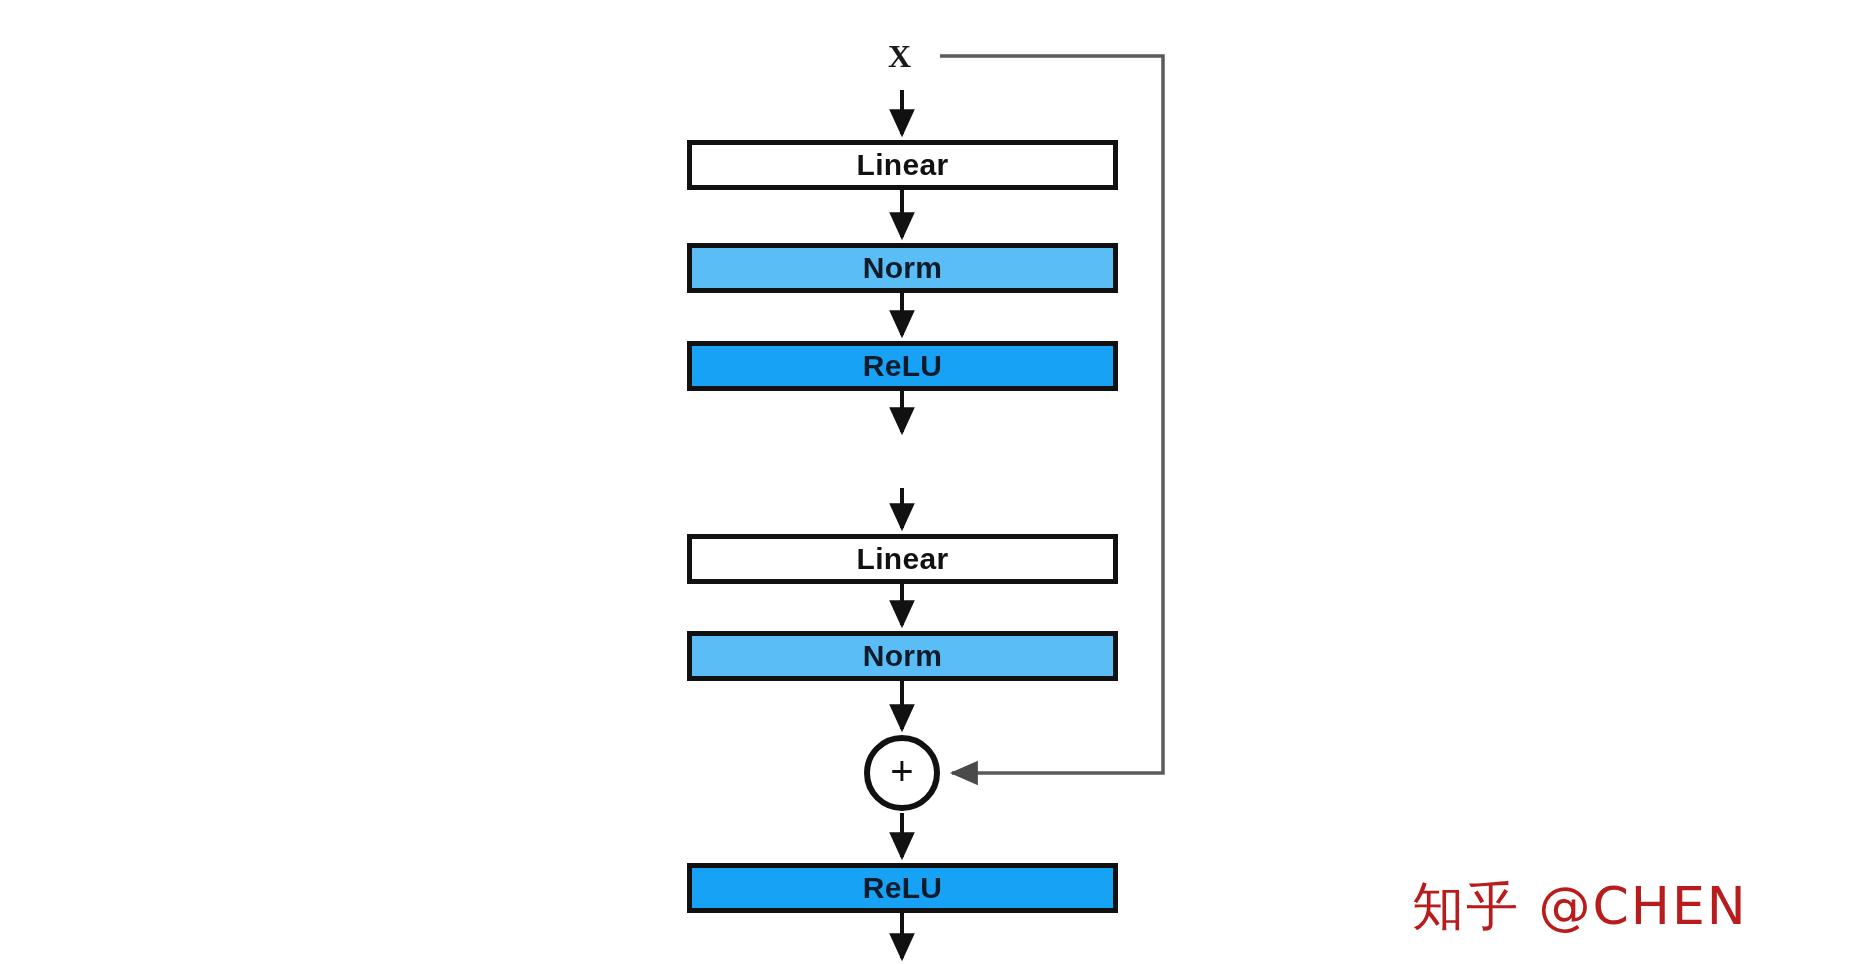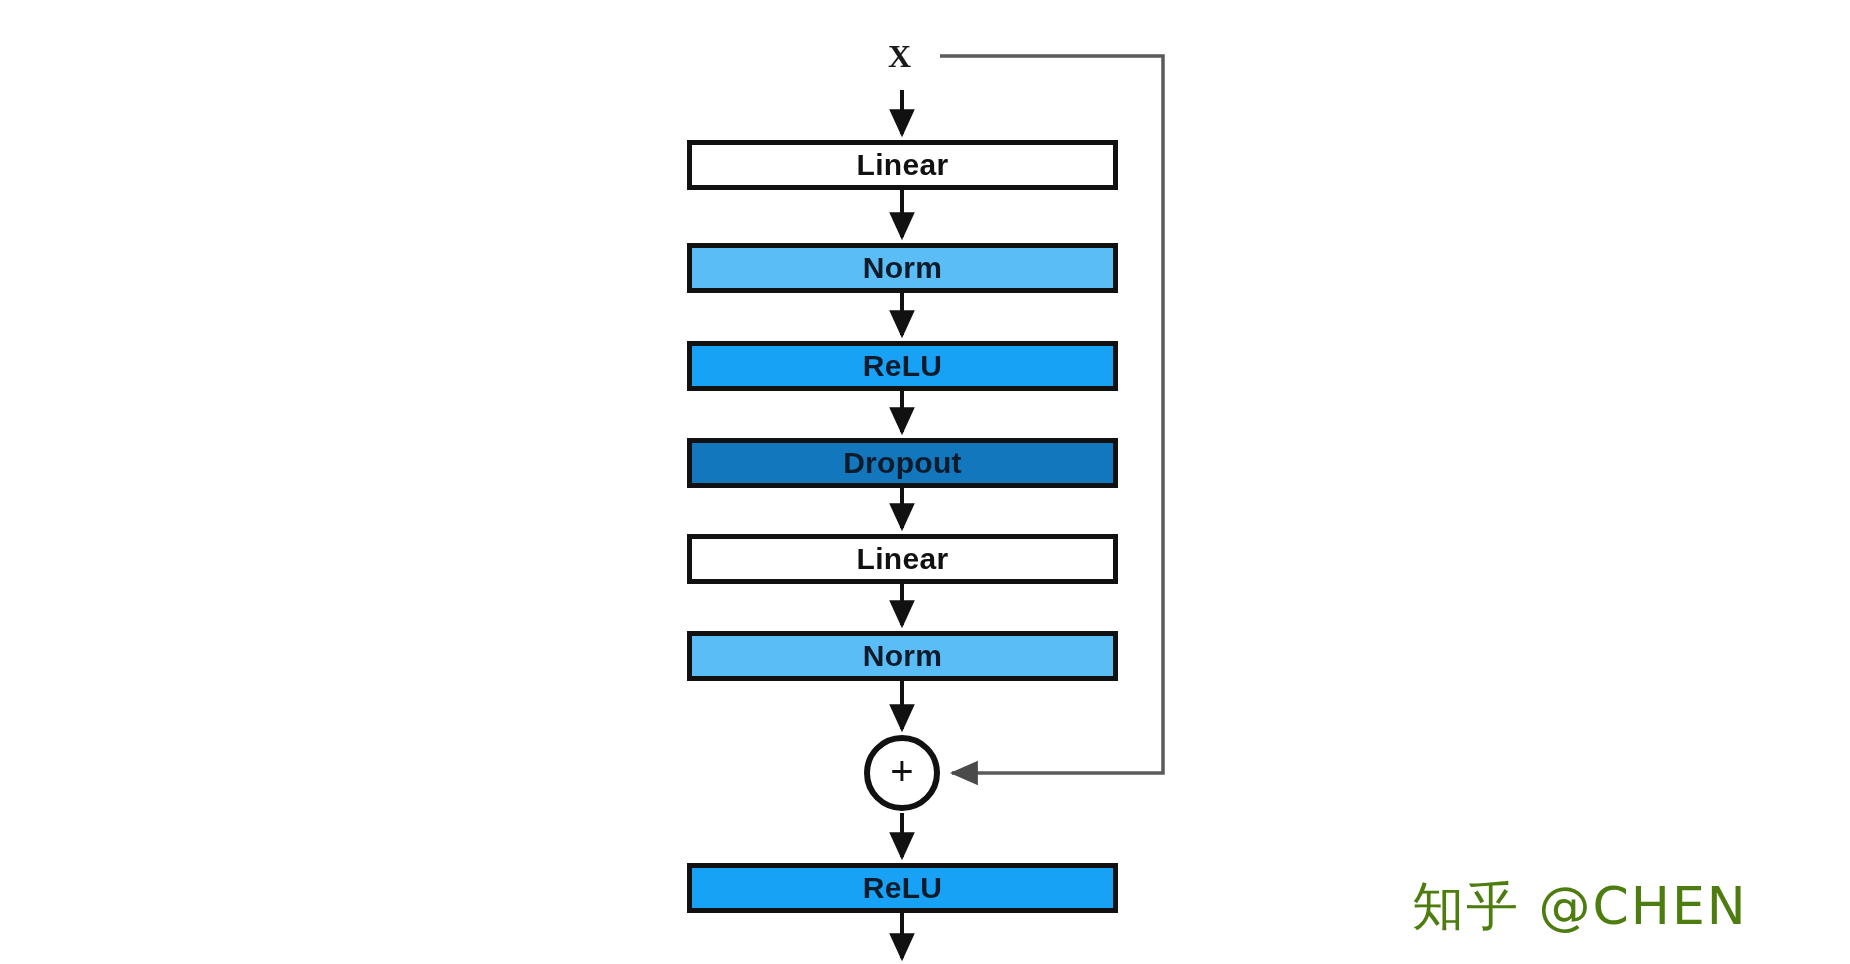--- a/index.html
+++ b/index.html
@@ -70,21 +70,21 @@
     font-family: "Liberation Sans", "DejaVu Sans", sans-serif;
     font-size: 40px;
     font-weight: 400;
     color: #111111;
     line-height: 1;
     margin-top: -4px;
     user-select: none;
   }
   .watermark {
     position: absolute;
-    color: #4d7c0f;
+    color: #b91c1c;
     font-family: "DejaVu Sans", "Liberation Sans", sans-serif;
     font-size: 52px;
     font-weight: 400;
     letter-spacing: 2px;
     white-space: nowrap;
     user-select: none;
   }
 </style>
 </head>
 <body>
@@ -129,23 +129,20 @@
   </div>
 
   <div class="node-box" style="left:687px; top:243px; width:431px; height:50px; background:#5bbdf5;">
     <span class="node-label">Norm</span>
   </div>
 
   <div class="node-box" style="left:687px; top:341px; width:431px; height:50px; background:#17a2f5;">
     <span class="node-label">ReLU</span>
   </div>
 
-  <div class="node-box" style="left:687px; top:438px; width:431px; height:50px; background:#1277bd;">
-    <span class="node-label">Dropout</span>
-  </div>
 
   <div class="node-box plain" style="left:687px; top:534px; width:431px; height:50px; background:#ffffff;">
     <span class="node-label" style="color:#111111;">Linear</span>
   </div>
 
   <div class="node-box" style="left:687px; top:631px; width:431px; height:50px; background:#5bbdf5;">
     <span class="node-label">Norm</span>
   </div>
 
   <div class="plus-circle" style="left:864px; top:735px; width:76px; height:76px;">

